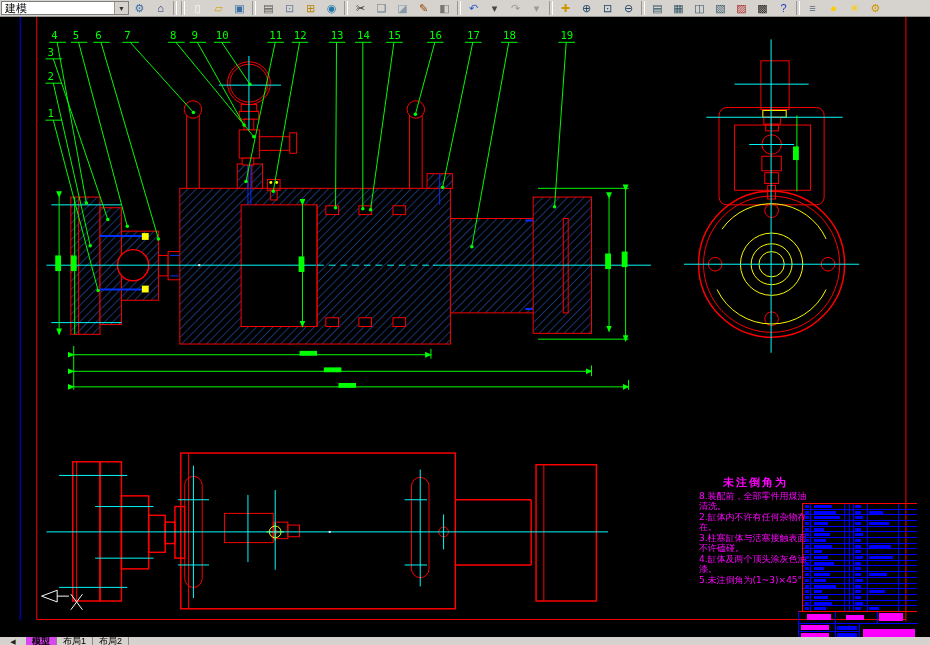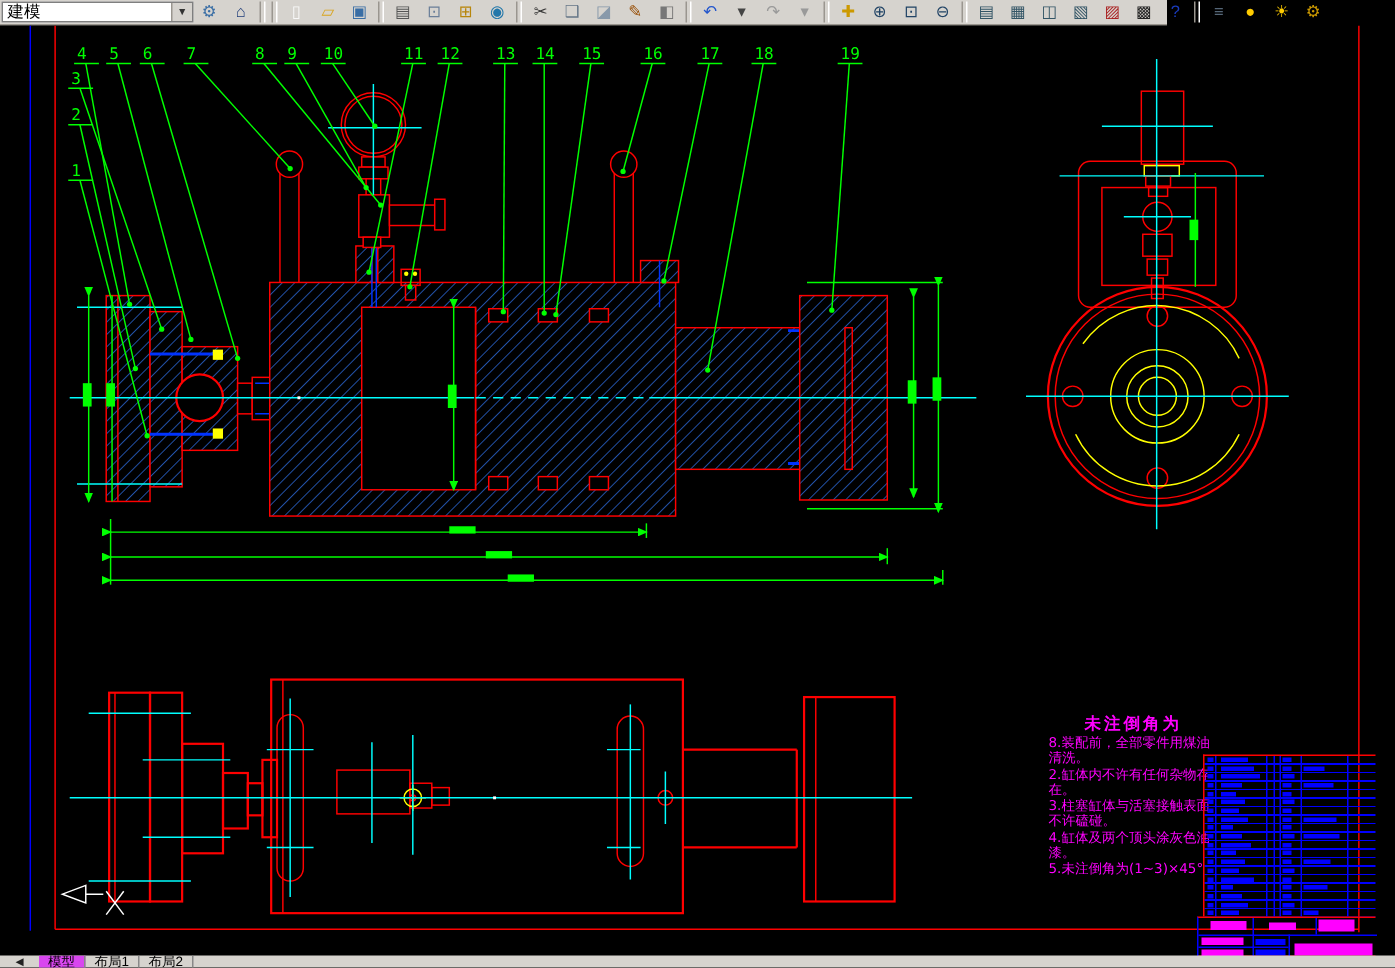--- a/index.html
+++ b/index.html
@@ -1,19 +1,19 @@
 <!DOCTYPE html>
 <html><head>
 <meta charset="utf-8">
 <style>
   html,body{margin:0;padding:0}
   body{width:930px;height:645px;background:#000;overflow:hidden;position:relative;
        font-family:"Liberation Sans",sans-serif}
   
-  .toolbar{position:absolute;top:0;left:0;width:778px;height:17px;background:#d6d3ce;
+  .toolbar{position:absolute;top:0;left:0;width:930px;height:17px;background:#d6d3ce;
            border-bottom:1px solid #9a968f;display:flex;align-items:center;padding:0 1px;
            box-sizing:border-box;white-space:nowrap}
   .combo{width:128px;height:14px;background:#fff;border:1px solid #7f7f7f;font-size:11px;
          line-height:13px;padding-left:3px;color:#000;position:relative;flex:none;box-sizing:border-box}
   .combo .dd{position:absolute;right:0px;top:0px;bottom:0px;width:13px;background:#d6d3ce;
              border-left:1px solid #9a968f;font-size:7px;text-align:center;line-height:13px;color:#333}
   .tbi{width:19px;height:15px;font-size:11px;line-height:15px;text-align:center;flex:none;
        border:1px solid transparent}
   .tsep{width:2px;height:14px;border-left:1px solid #9a968f;border-right:1px solid #fff;
         margin:0 2px;flex:none}
@@ -35,21 +35,21 @@
           border-top:1px solid #ff0000;border-bottom:1px solid #ff0000;border-left:1px solid #0000ff}
   .tbh{position:absolute;height:1px;background:#0000ff}
   .tbv{position:absolute;width:1px;background:#0000ff}
   .mblob{position:absolute;background:#ff00ff}
   .bblob{position:absolute;background:#0000ff}
   
   .tabbar{position:absolute;bottom:0;left:0;width:930px;height:8px;background:#d6d3ce;
           display:flex;align-items:flex-start;font-size:9px;line-height:9px;color:#000;overflow:hidden}
   .tabnav{width:26px;text-align:center;font-size:7px;color:#222;flex:none}
   .tab{padding:0 6px;border-right:1px solid #888;flex:none}
-  .tab.active{background:#d946ef;font-weight:normal}
+  .tab.active{background:#d946ef;font-weight:bold}
 </style>
 </head>
 <body>
 
 <div class="toolbar">
   <div class="combo">
     <span>建模</span>
     <span class="dd">▼</span>
   </div>
   <div id="tb-icons" style="display:flex;align-items:center">

